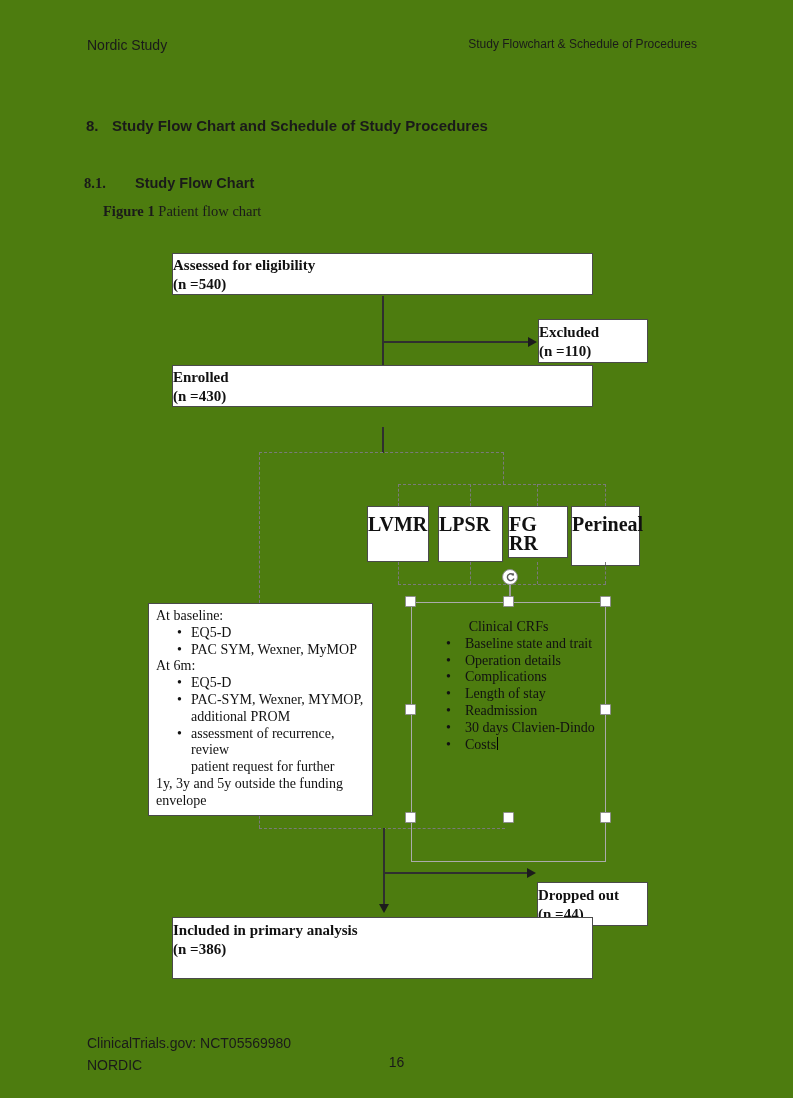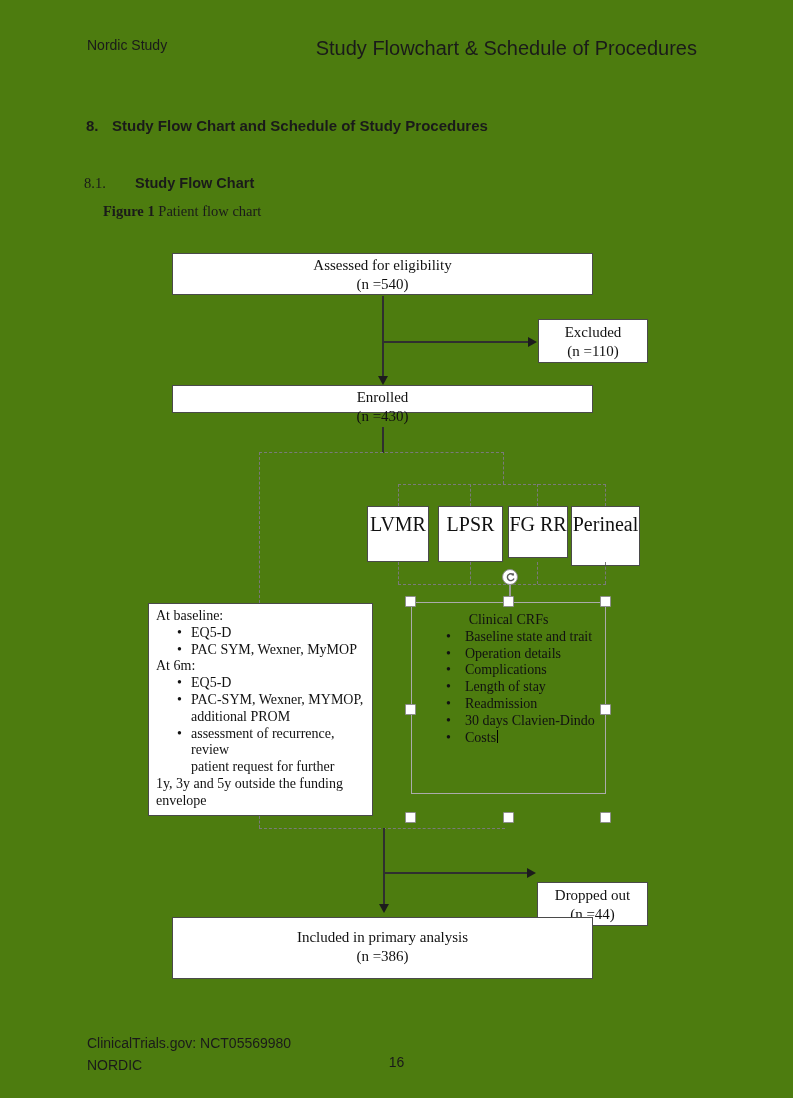--- a/index.html
+++ b/index.html
@@ -5,44 +5,44 @@
   * { margin:0; padding:0; box-sizing:border-box; }
   html,body { background:#e8e8e8; }
   .page {
     position:relative; width:793px; height:1098px; margin:0 auto;
     background:#4d7c0f; overflow:hidden;
     font-family:"Liberation Sans", sans-serif; color:#1a1a1a;
   }
 
   
   .hdr-left  { position:absolute; left:87px;  top:37px; font-size:14px; }
-  .hdr-right { position:absolute; right:96px; top:37px; font-size:20px; }
+  .hdr-right { position:absolute; right:96px; top:37px; font-size:12px; }
   .ftr-left  { position:absolute; left:87px;  top:1032px; font-size:14px; line-height:22px; }
   .ftr-page  { position:absolute; left:0; width:100%; top:1054px; text-align:center; font-size:14px; }
   .ftr-right { position:absolute; right:96px; top:1032px; font-size:14px; line-height:22px; text-align:right; }
 
   
   .h1 { position:absolute; left:86px; top:117px; font-size:15px; font-weight:bold; display:flex; }
   .h1 .num { width:26px; }
   .h2 { position:absolute; left:84px; top:175px; font-size:14.5px; display:flex; }
-  .h2 .num { width:51px; font-family:"Liberation Serif", serif; font-weight:normal; }
+  .h2 .num { width:51px; font-family:"Liberation Serif", serif; font-weight:bold; }
   .h2 .ttl { font-weight:bold; }
   .figcap { position:absolute; left:103px; top:203px; font-family:"Liberation Serif", serif; font-size:14.5px; }
   .figcap .lbl { font-weight:bold; }
 
   
   .fc { position:absolute; inset:0; font-family:"Liberation Serif", serif; }
   .box {
     position:absolute; border:1.5px solid #4a4a4a; background:#fff;
-    text-align:center; font-size:15px; line-height:19px; color:#111;
+    text-align:left; font-size:15px; line-height:19px; color:#111;font-weight:bold;
   }
   .box.small { font-size:20px; padding-top:8px; }
   .box.two   { padding-top:2px; }
   .box.two-t { padding-top:3px; }
-  .box.three { padding-top:10px; }
+  .box.three { padding-top:3px; }
 
   .line   { position:absolute; background:#2f2f2f; }
   .dash-h { position:absolute; border-top:1.5px dashed #7a7a7a; height:0; }
   .dash-v { position:absolute; border-left:1.5px dashed #7a7a7a; width:0; }
 
   .arr-d { position:absolute; width:0; height:0;
            border-left:5px solid transparent; border-right:5px solid transparent;
            border-top:9px solid #1c1c1c; }
   .arr-r { position:absolute; width:0; height:0;
            border-top:5px solid transparent; border-bottom:5px solid transparent;
@@ -54,23 +54,23 @@
     border:1.5px solid #4a4a4a; background:#fff;
     font-size:14px; line-height:16.8px; color:#111; padding:4px 4px 0 7px; text-align:left;
   }
   .row       { display:flex; }
   .row .dot  { width:23px; text-align:center; flex:none; }
   .row.r-b   { padding-left:12px; }
   .row.r-c   { padding-left:35px; }
 
   
   .clinical-box {
-    position:absolute; left:411px; top:602px; width:195px; height:192px;
+    position:absolute; left:411px; top:602px; width:195px; height:260px;
     border:1.5px solid #ababab; background:transparent;
-    font-size:14px; line-height:16.8px; color:#111; padding-top:9px; text-align:left;
+    font-size:14px; line-height:16.8px; color:#111; padding-top:16px; text-align:left;
   }
   .clinical-box .c-title { text-align:center; }
   .c-item { display:flex; padding-left:34px; }
   .c-item .dot { width:19px; text-align:left; flex:none; }
   .caret { display:inline-block; width:1px; height:13px; background:#000; margin-left:1px; vertical-align:-2px; }
 
   .handle {
     position:absolute; width:11px; height:11px; background:#fff;
     border:1.5px solid #8f8f8f; border-radius:1px;
   }
@@ -111,21 +111,21 @@
     <div class="line" style="left:382px; top:296px; width:1.5px; height:81px;"></div>
     <div class="arr-d" style="left:378px; top:376px;"></div>
     <div class="line" style="left:383px; top:341px; width:145px; height:1.5px;"></div>
     <div class="arr-r" style="left:528px; top:337px;"></div>
 
     <div class="box two-t" style="left:538px; top:319px; width:110px; height:44px;">
       <div>Excluded</div>
       <div>(n =110)</div>
     </div>
 
-    <div class="box two" style="left:172px; top:385px; width:421px; height:28px;">
+    <div class="box two" style="left:172px; top:365px; width:421px; height:42px;">
       <div>Enrolled</div>
       <div>(n =430)</div>
     </div>
 
     <div class="line" style="left:382px; top:427px; width:1.5px; height:26px;"></div>
     <div class="dash-h" style="left:259px; top:452px; width:245px;"></div>
     <div class="dash-v" style="left:259px; top:452px; height:151px;"></div>
     <div class="dash-v" style="left:503px; top:452px; height:32px;"></div>
     <div class="dash-h" style="left:398px; top:484px; width:208px;"></div>
     <div class="dash-v" style="left:398px; top:484px; height:22px;"></div>

